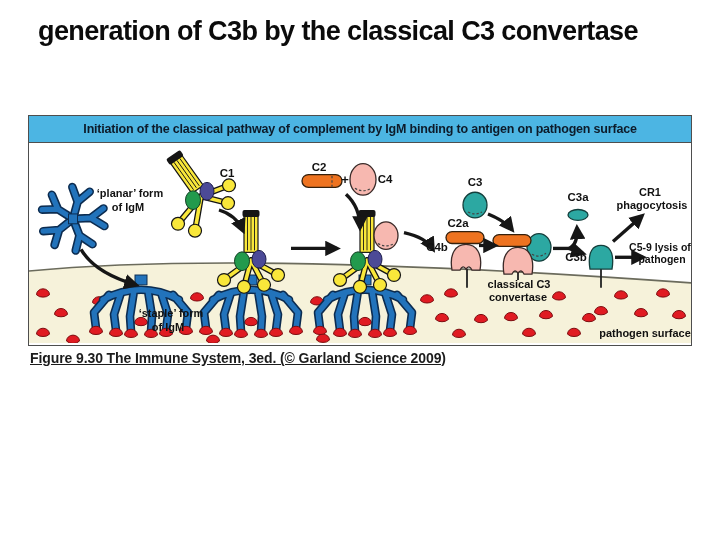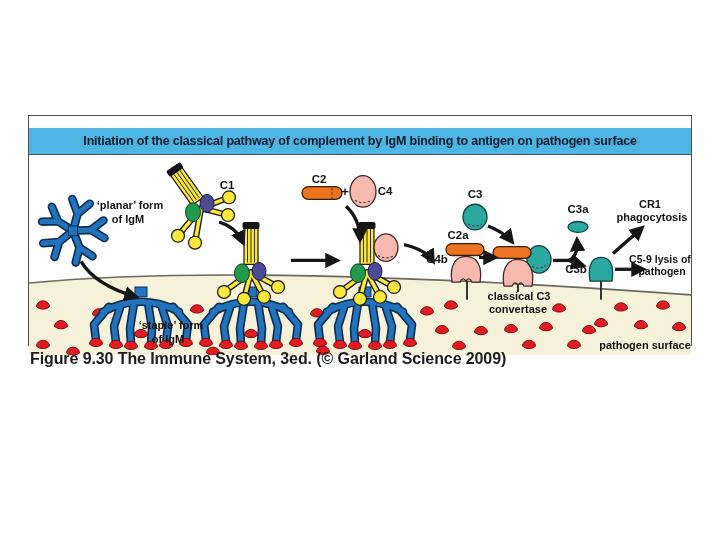--- a/index.html
+++ b/index.html
@@ -11,27 +11,27 @@
     position:absolute;left:38px;top:16px;width:660px;
     font-weight:bold;font-size:27px;line-height:31px;color:#0b0b0b;letter-spacing:-0.6px;
   }
   .figure-panel{
     position:absolute;left:28px;top:115px;width:664px;height:231px;
     border:1.5px solid #4e4e4e;box-sizing:border-box;background:#ffffff;
   }
   .figure-header{
     height:27px;background:var(--header_bg,#4cb5e3);border-bottom:1.5px solid #4e4e4e;
     display:flex;align-items:center;justify-content:center;
-    font-weight:bold;font-size:12.5px;color:#0d1b2a;letter-spacing:-0.2px;box-sizing:border-box;margin-top:12px;
+    font-weight:bold;font-size:12.5px;color:#0d1b2a;letter-spacing:-0.2px;box-sizing:border-box;
   }
   .figure-body{position:relative;width:100%;height:200px;}
   .figure-body svg{position:absolute;left:0;top:0;width:100%;height:100%;}
   .figure-caption{
     position:absolute;left:30px;top:350px;
-    font-weight:bold;font-size:16px;color:#1c1c1c;letter-spacing:-0.1px;
+    font-weight:bold;font-size:14px;color:#1c1c1c;letter-spacing:-0.1px;text-decoration:underline;
   }
   
   .surf-fill{fill:var(--surface,#f6f2da);stroke:none;}
   .surf-line{fill:none;stroke:#6b6b5c;stroke-width:1.6;}
   .ig-ol{fill:none;stroke:#0c2c50;stroke-width:8.6;stroke-linecap:round;stroke-linejoin:round;}
   .ig-fl{fill:none;stroke:var(--igm_blue,#2273bb);stroke-width:5.4;stroke-linecap:round;stroke-linejoin:round;}
   .ig-solid{fill:var(--igm_blue,#2273bb);stroke:#0c2c50;stroke-width:1;}
   .yel{fill:var(--c1_yellow,#f9e73a);stroke:#151515;stroke-width:1.2;}
   .stalk-ol{fill:none;stroke:#151515;stroke-width:6.2;stroke-linecap:round;}
   .stalk{fill:none;stroke:var(--c1_yellow,#f9e73a);stroke-width:3.6;stroke-linecap:round;}
@@ -48,20 +48,21 @@
   .stk{fill:none;stroke:#222222;stroke-width:1.8;}
   .lbl{font-family:"Liberation Sans",sans-serif;font-weight:bold;font-size:11px;fill:#111;text-anchor:middle;}
   .lblm{font-family:"Liberation Sans",sans-serif;font-weight:bold;font-size:11.5px;fill:#111;text-anchor:middle;}
   .lbls{font-family:"Liberation Sans",sans-serif;font-weight:bold;font-size:10.5px;fill:#111;text-anchor:middle;}
   .plus{font-family:"Liberation Sans",sans-serif;font-weight:bold;font-size:13px;fill:#111;text-anchor:middle;}
 </style>
 </head>
 <body>
 
 <div class="slide-title">
+  <div>generation of C3b by the classical C3 convertase</div>
 </div>
 
 <div class="figure-panel">
   <div class="figure-header">Initiation of the classical pathway of complement by IgM binding to antigen on pathogen surface</div>
   <div class="figure-body">
     <svg viewBox="0 0 662 203" preserveAspectRatio="none">
       <defs>
         <marker id="ah" viewBox="0 0 10 10" refX="7.5" refY="5" markerWidth="4.6" markerHeight="4.6" orient="auto-start-reverse">
           <path d="M0,0 L10,5 L0,10 Z" fill="#161616"></path>
         </marker>

